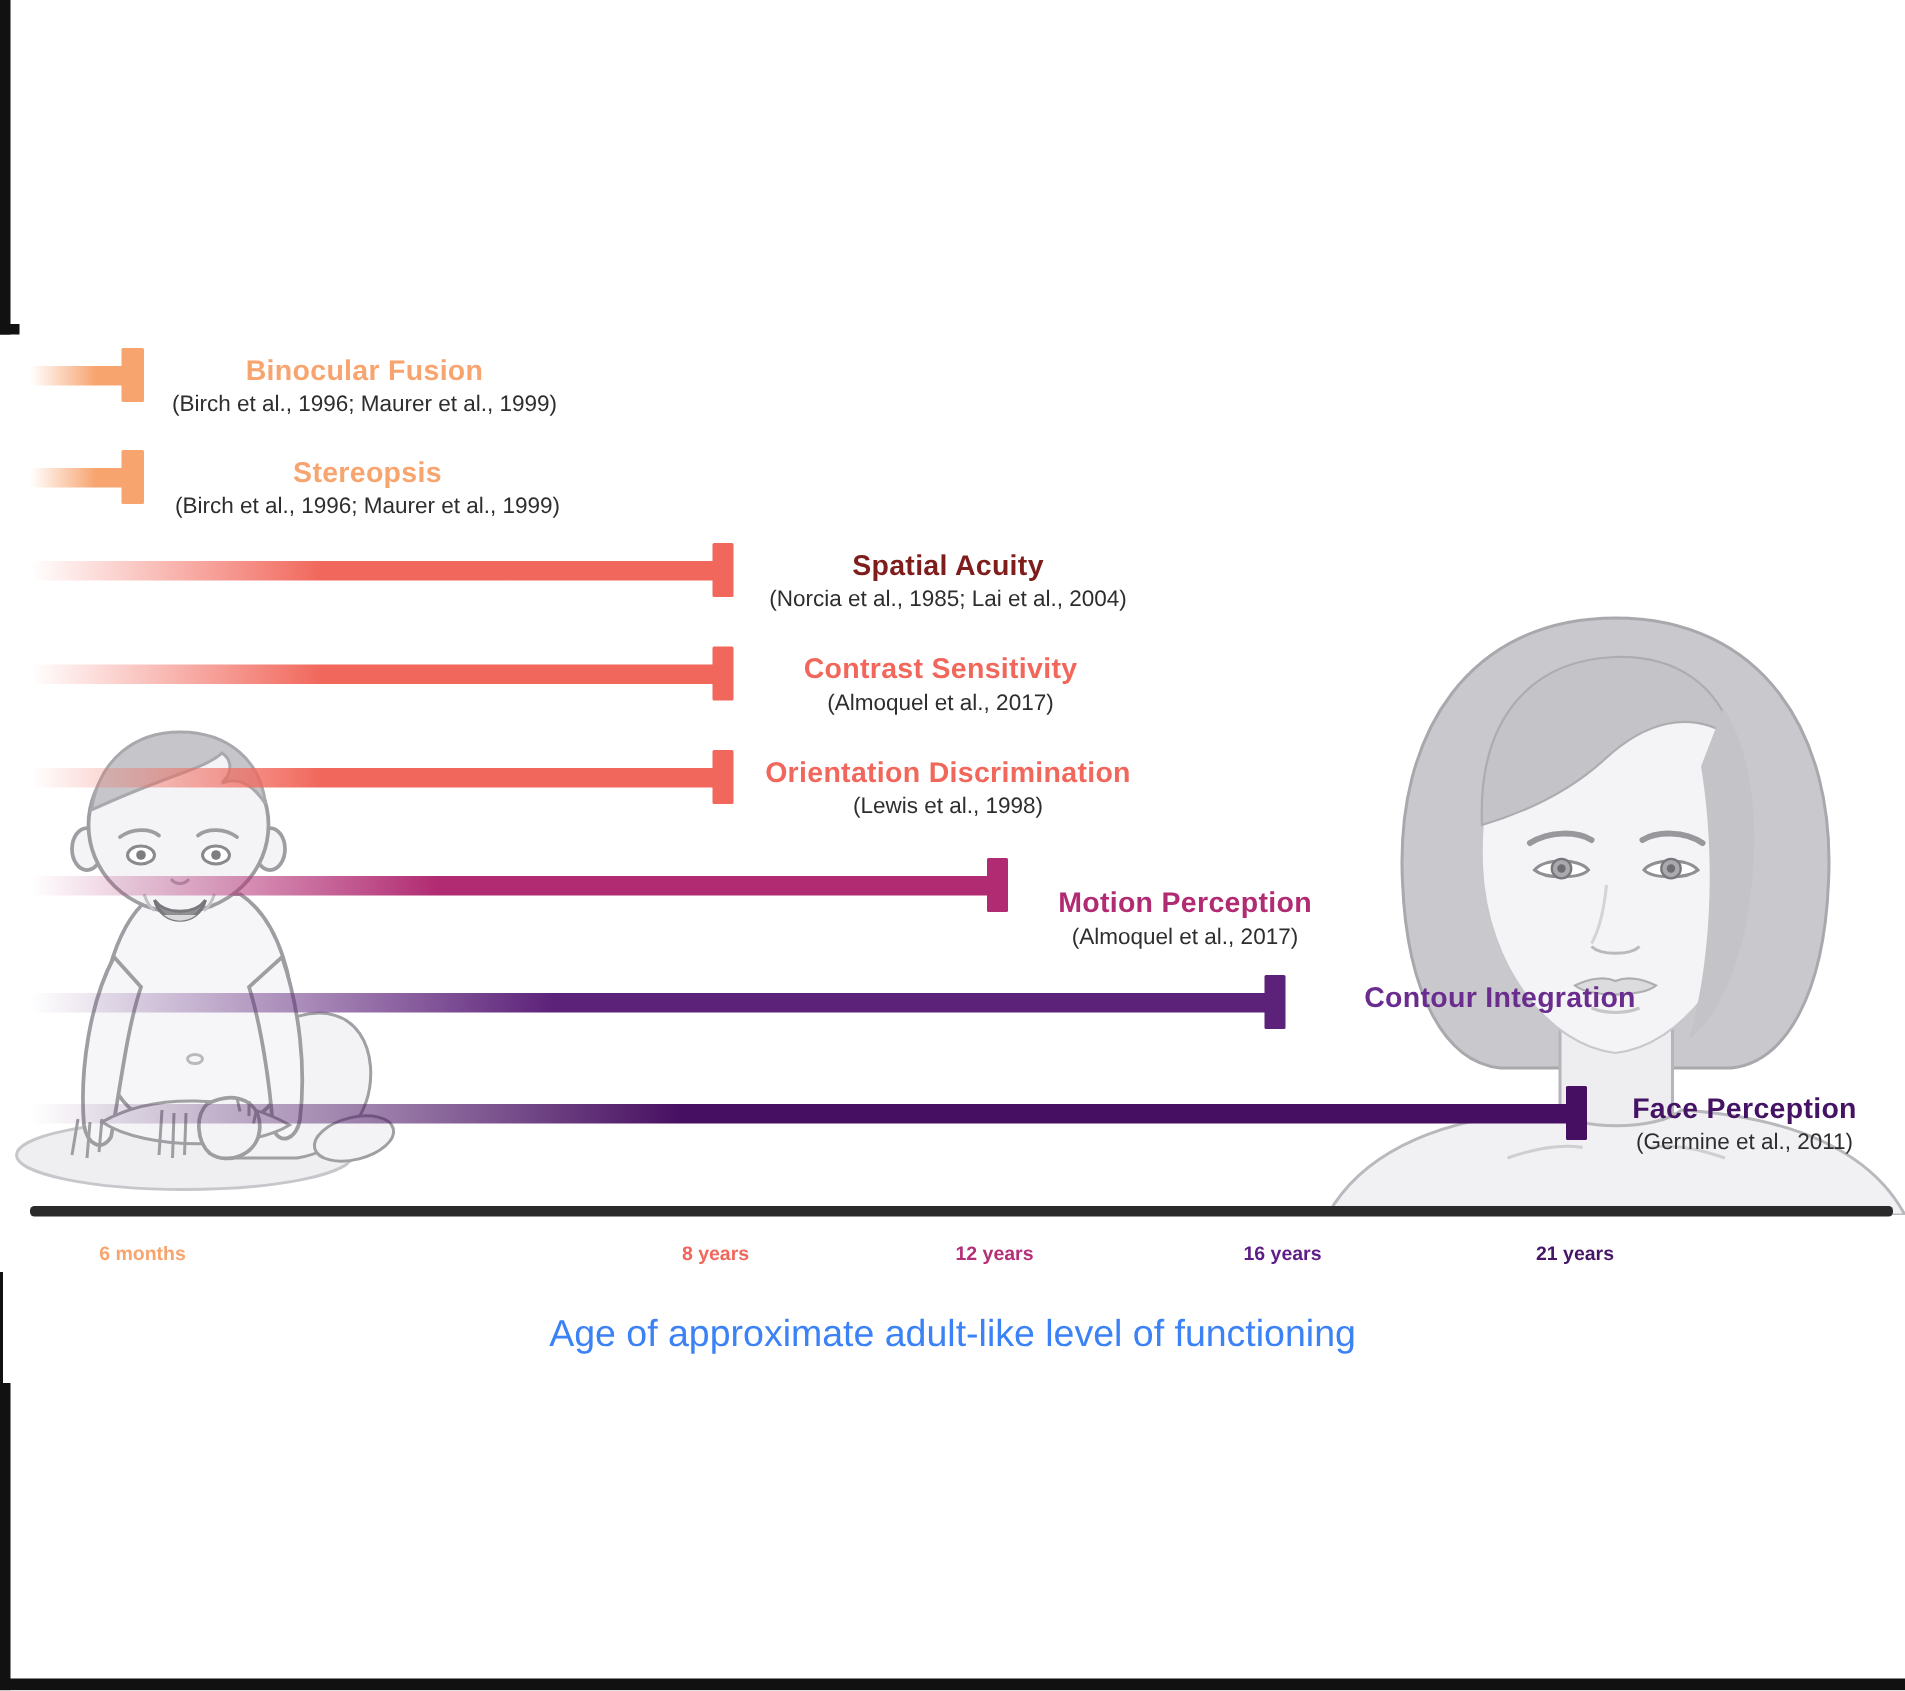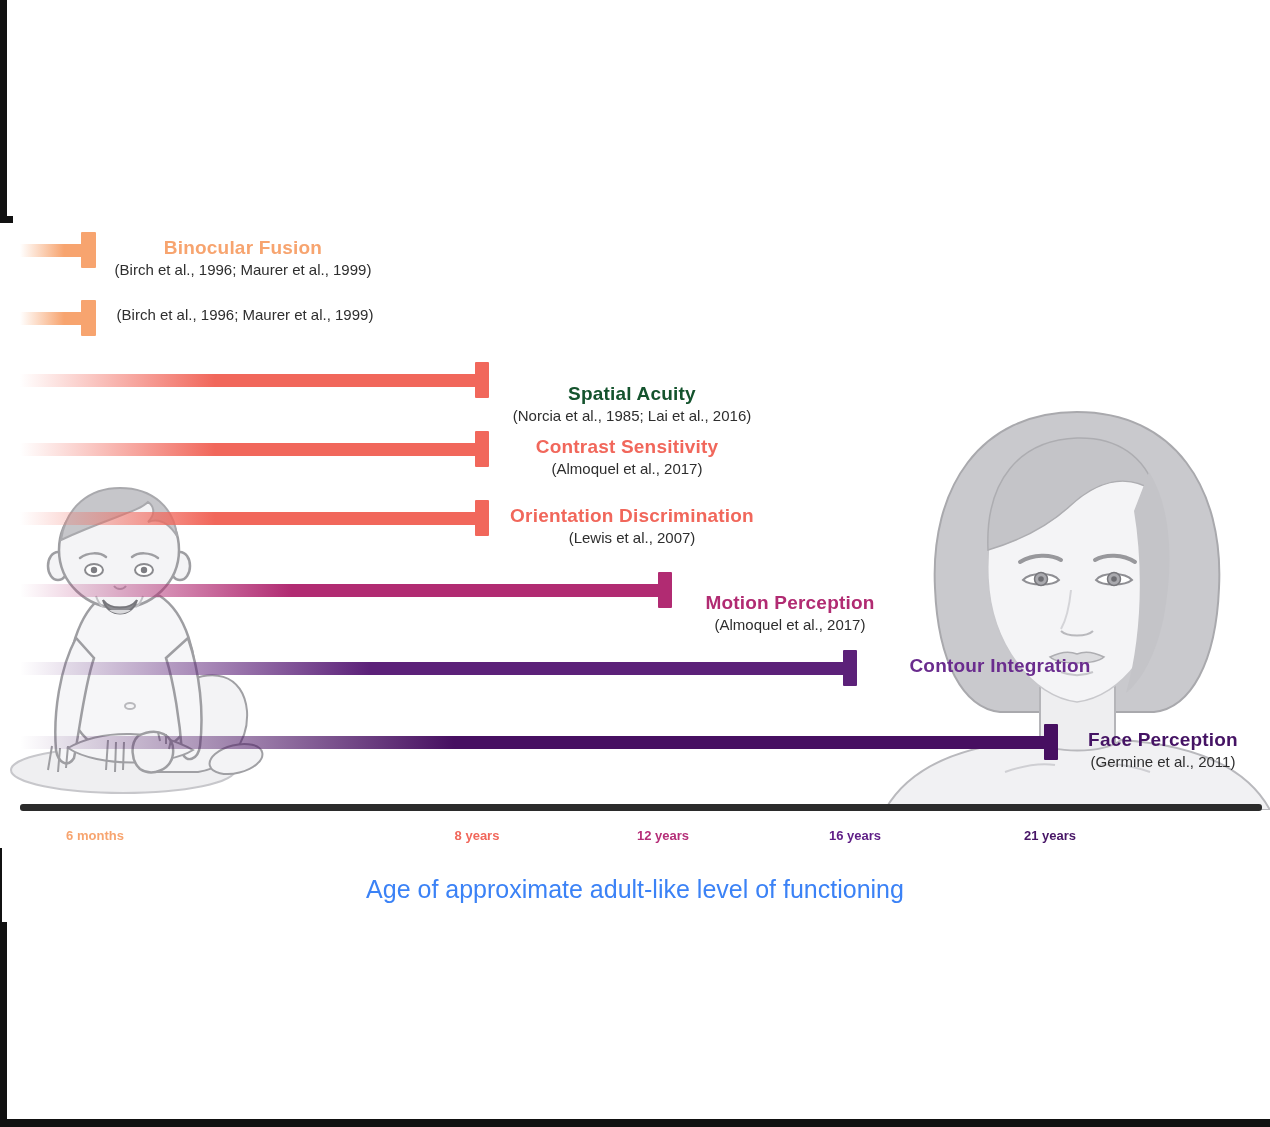--- a/index.html
+++ b/index.html
@@ -122,45 +122,46 @@
         <div class="cap" style="background: rgb(247, 164, 111);"></div>
         <div class="rlabel">
           <div class="rtitle" style="color: rgb(247, 164, 111);">Binocular Fusion</div>
           <div class="rcite">(Birch et al., 1996; Maurer et al., 1999)</div>
         </div>
       </div>
       <div class="row row2">
         <div class="bar" style="background: linear-gradient(90deg,#F7A46F00 0%,#F7A46F var(--grad,42%));"></div>
         <div class="cap" style="background: rgb(247, 164, 111);"></div>
         <div class="rlabel">
+          <div class="rtitle" style="color: rgb(247, 164, 111);">Stereopsis</div>
           <div class="rcite">(Birch et al., 1996; Maurer et al., 1999)</div>
         </div>
       </div>
       <div class="row row3">
         <div class="bar" style="background: linear-gradient(90deg,#F1675B00 0%,#F1675B var(--grad,42%));"></div>
         <div class="cap" style="background: rgb(241, 103, 91);"></div>
         <div class="rlabel">
-          <div class="rtitle" style="color: #14532d; margin-top: 16px;">Spatial Acuity</div>
-          <div class="rcite">(Norcia et al., 1985; Lai et al., 2016)</div>
+          <div class="rtitle" style="color: #7f1d1d;">Spatial Acuity</div>
+          <div class="rcite">(Norcia et al., 1985; Lai et al., 2004)</div>
         </div>
       </div>
       <div class="row row4">
         <div class="bar" style="background: linear-gradient(90deg,#F1675B00 0%,#F1675B var(--grad,42%));"></div>
         <div class="cap" style="background: rgb(241, 103, 91);"></div>
         <div class="rlabel">
           <div class="rtitle" style="color: rgb(241, 103, 91);">Contrast Sensitivity</div>
           <div class="rcite">(Almoquel et al., 2017)</div>
         </div>
       </div>
       <div class="row row5">
         <div class="bar" style="background: linear-gradient(90deg,#F1675B00 0%,#F1675B var(--grad,42%));"></div>
         <div class="cap" style="background: rgb(241, 103, 91);"></div>
         <div class="rlabel">
           <div class="rtitle" style="color: rgb(241, 103, 91);">Orientation Discrimination</div>
-          <div class="rcite">(Lewis et al., 2007)</div>
+          <div class="rcite">(Lewis et al., 1998)</div>
         </div>
       </div>
       <div class="row row6">
         <div class="bar" style="background: linear-gradient(90deg,#B12B7200 0%,#B12B72 var(--grad,42%));"></div>
         <div class="cap" style="background: rgb(177, 43, 114);"></div>
         <div class="rlabel">
           <div class="rtitle" style="color: rgb(177, 43, 114); margin-top: 15px;">Motion Perception</div>
           <div class="rcite">(Almoquel et al., 2017)</div>
         </div>
       </div>

